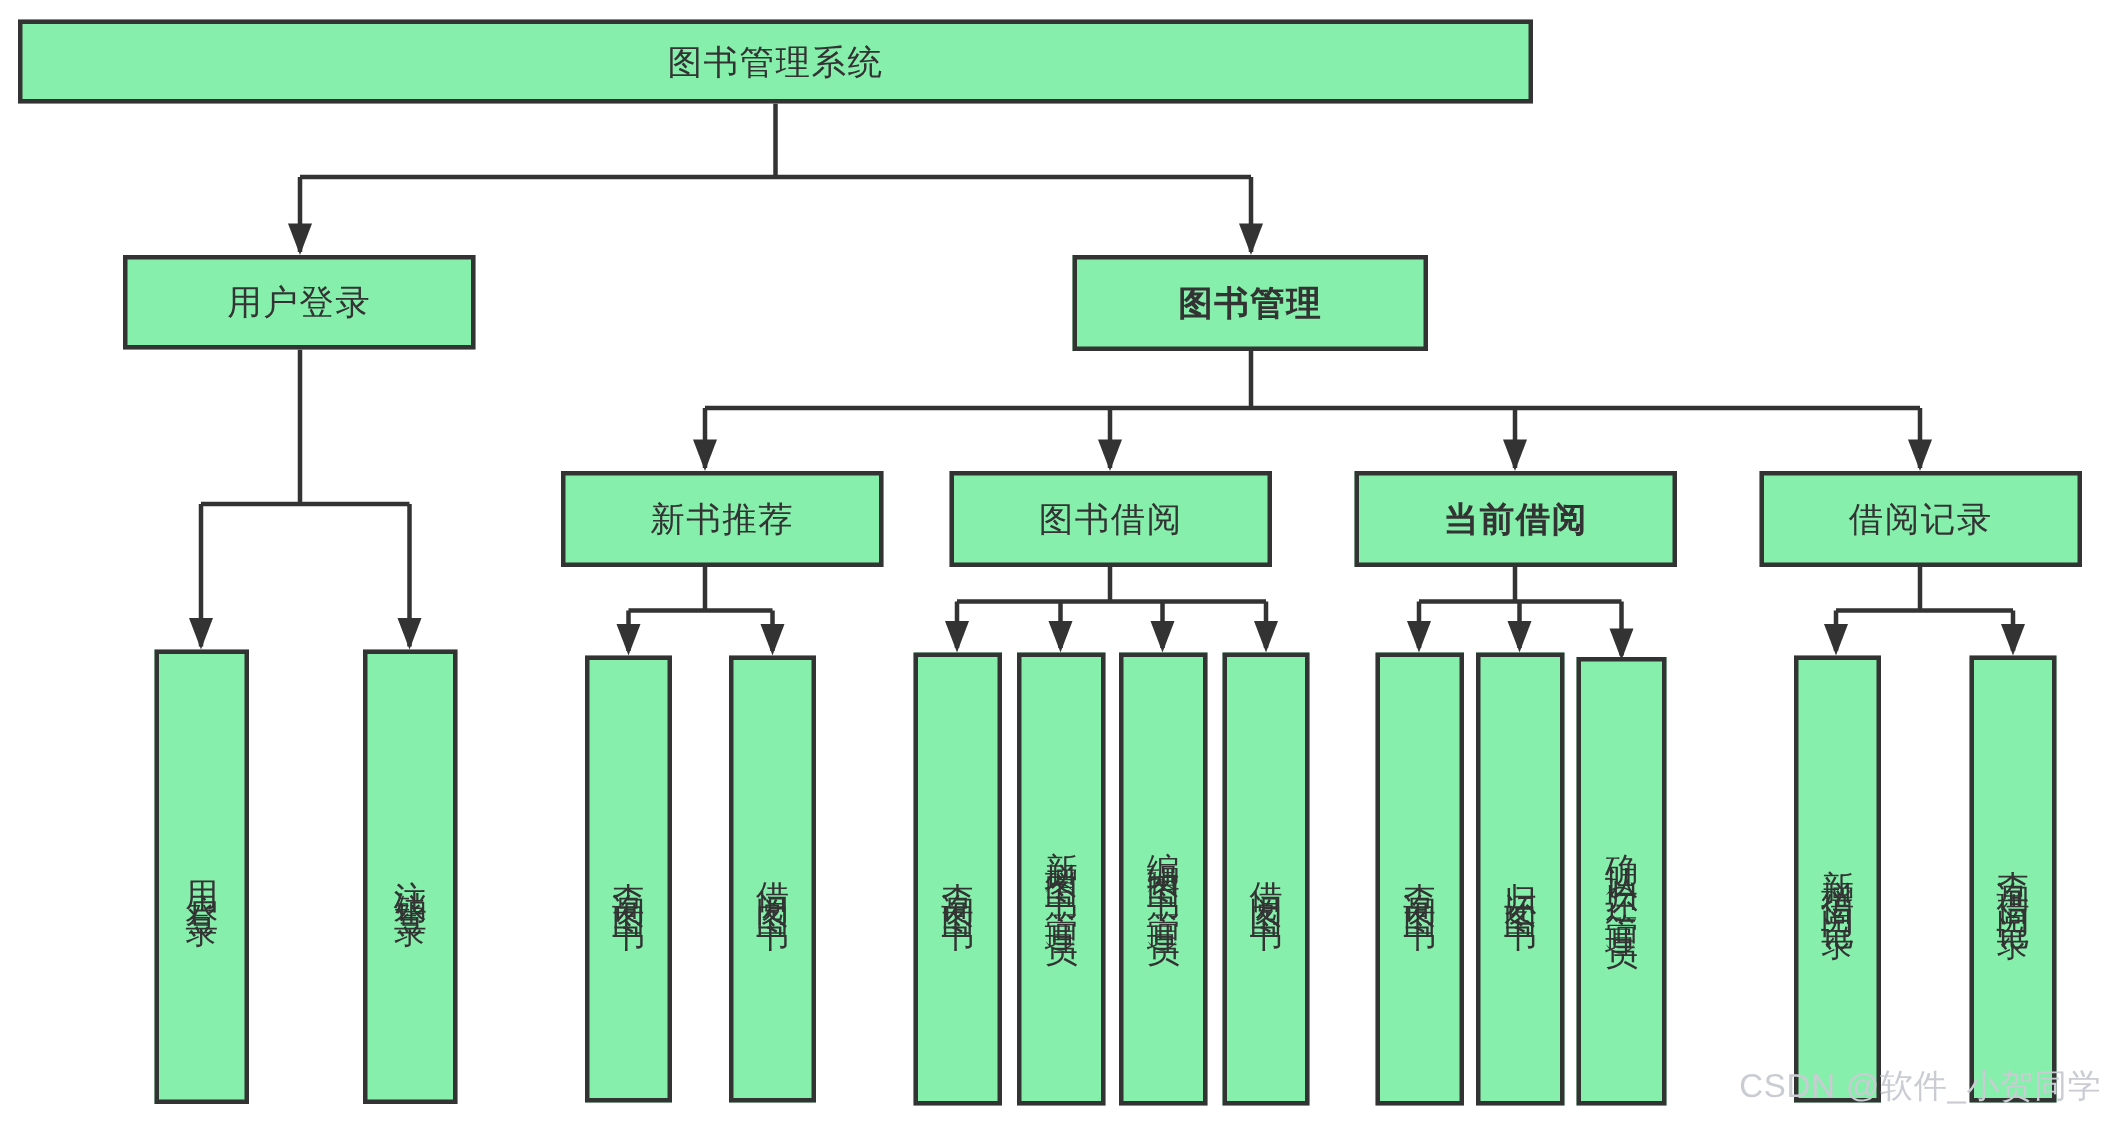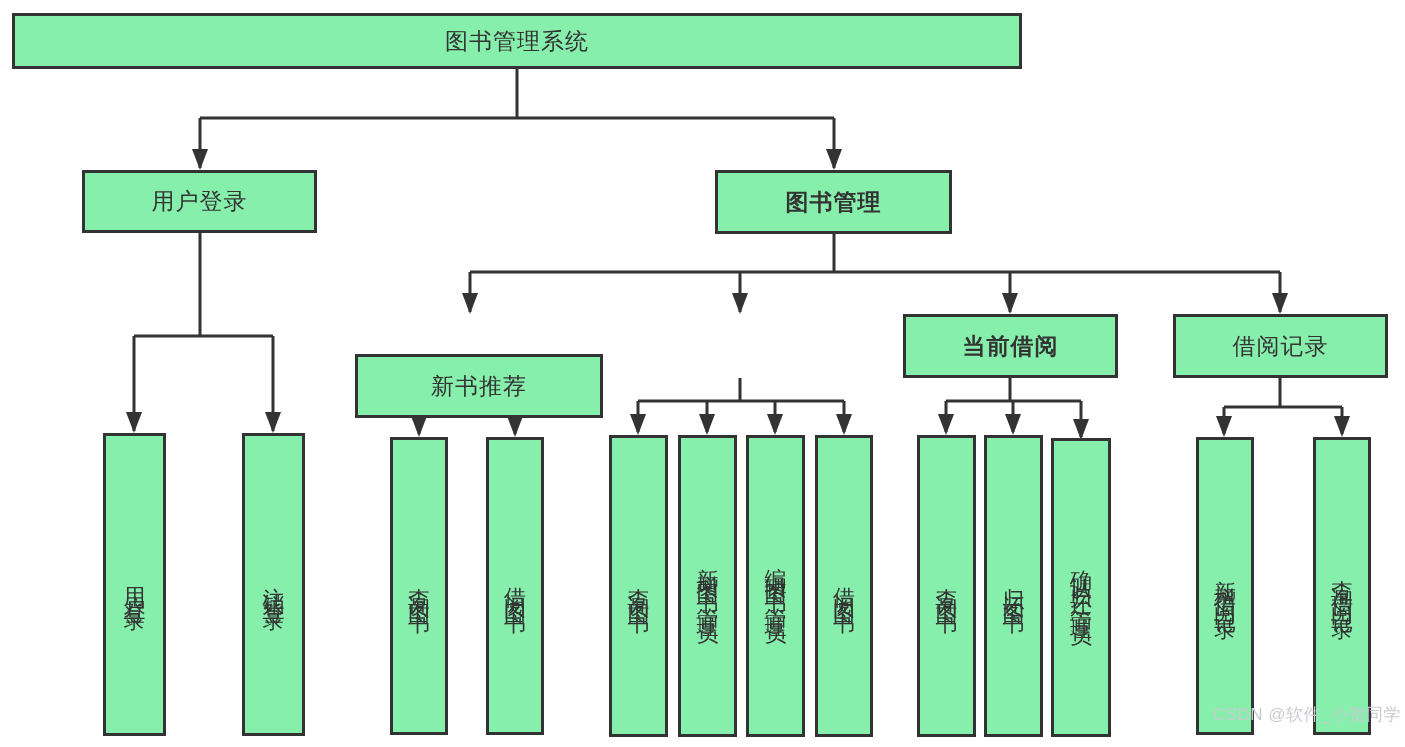--- a/index.html
+++ b/index.html
@@ -45,23 +45,23 @@
   .vnode .vtext {
     writing-mode: vertical-rl;
     text-orientation: mixed;
     letter-spacing: 8px;
     line-height: 1;
     white-space: nowrap;
   }
   #watermark {
     position: absolute;
     right: 4px;
-    bottom: 21px;
+    bottom: 8px;
     z-index: 5;
-    font-size: 17px;
+    font-size: 22px;
     color: #c9ccd2;
     letter-spacing: 0.5px;
     white-space: nowrap;
   }
 </style>
 </head>
 <body>
 
 <div id="canvas">
 
@@ -101,22 +101,25 @@
     <span>图书管理系统</span>
   </div>
 
   <div class="node hnode" style="left:82px; top:170px; width:235px; height:63px;">
     <span>用户登录</span>
   </div>
   <div class="node hnode" style="left:715px; top:170px; width:237px; height:64px;font-weight:bold;">
     <span>图书管理</span>
   </div>
 
-  <div class="node hnode" style="left:355px; top:314px; width:248px; height:64px;margin-top:40px;">
+  <div class="node hnode" style="left:374px; top:314px; width:215px; height:64px;">
     <span>新书推荐</span>
+  </div>
+  <div class="node hnode" style="left:633px; top:314px; width:215px; height:64px;">
+    <span>图书借阅</span>
   </div>
   <div class="node hnode" style="left:903px; top:314px; width:215px; height:64px;font-weight:bold;">
     <span>当前借阅</span>
   </div>
   <div class="node hnode" style="left:1173px; top:314px; width:215px; height:64px;">
     <span>借阅记录</span>
   </div>
 
   <div class="node vnode" style="left:103px; top:433px; width:63px; height:303px;">
     <span class="vtext">用户登录</span>

